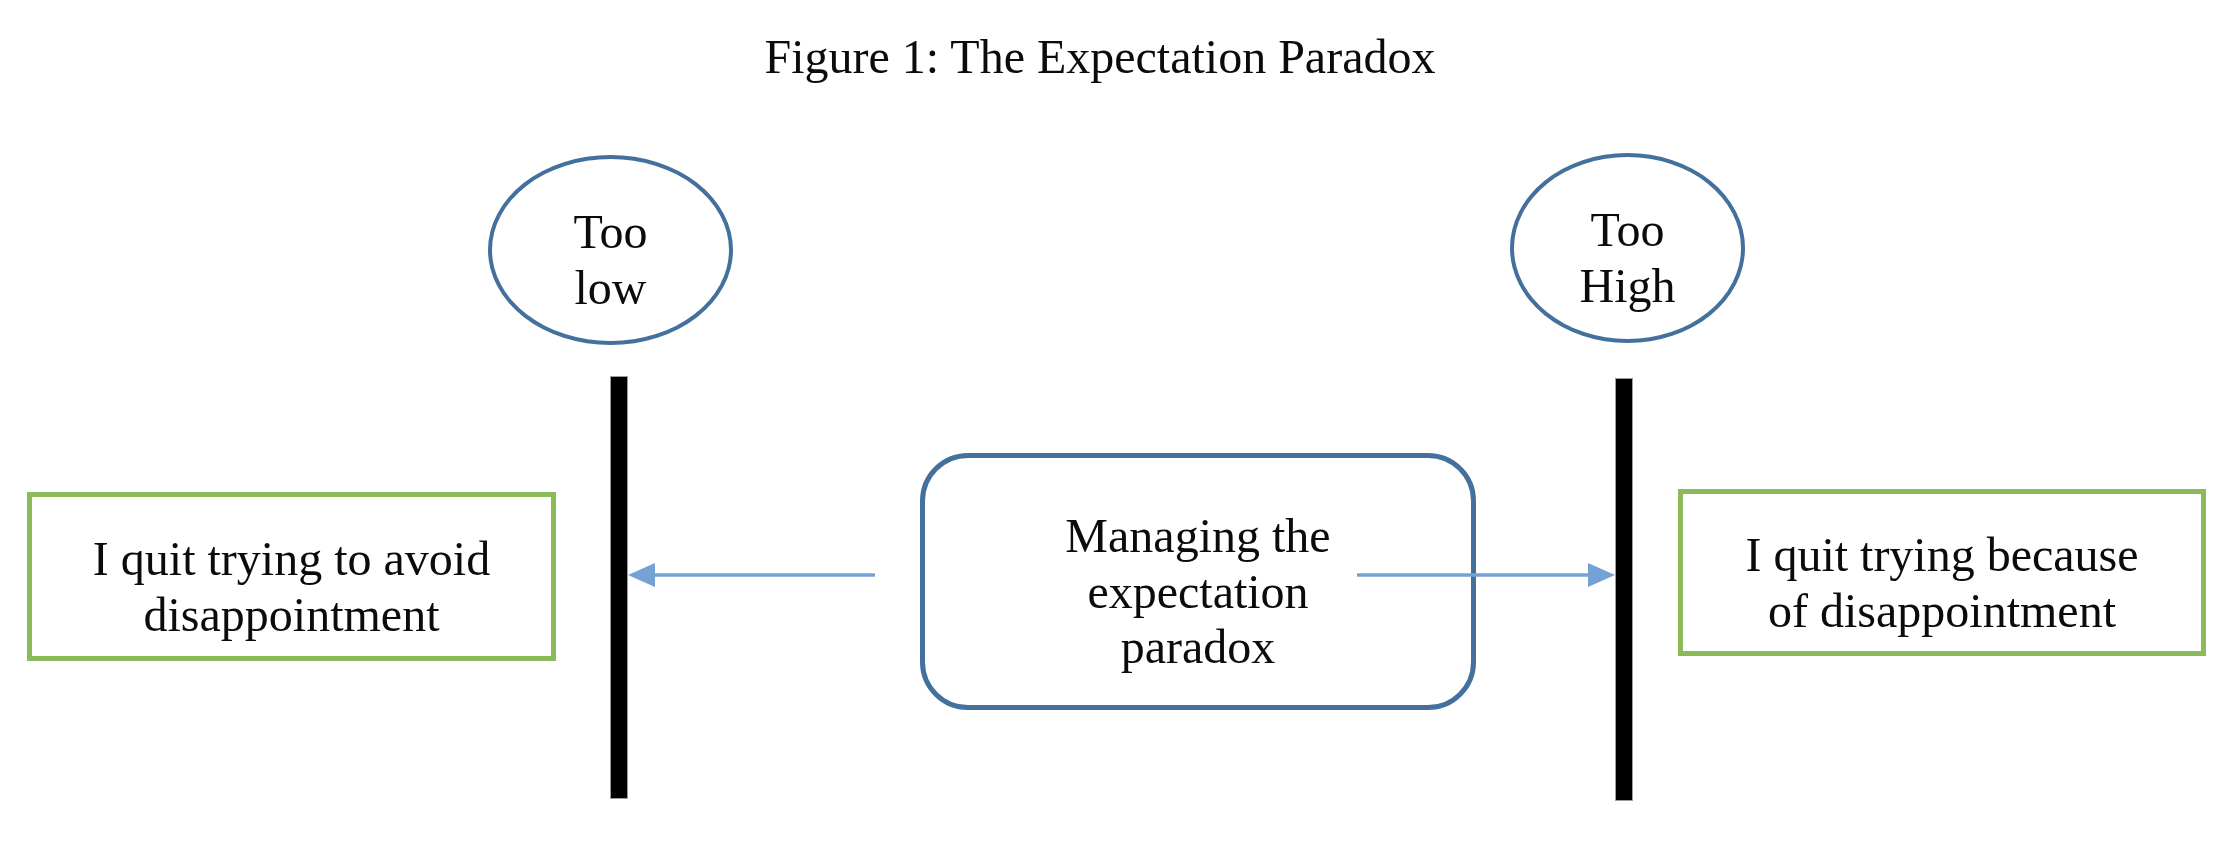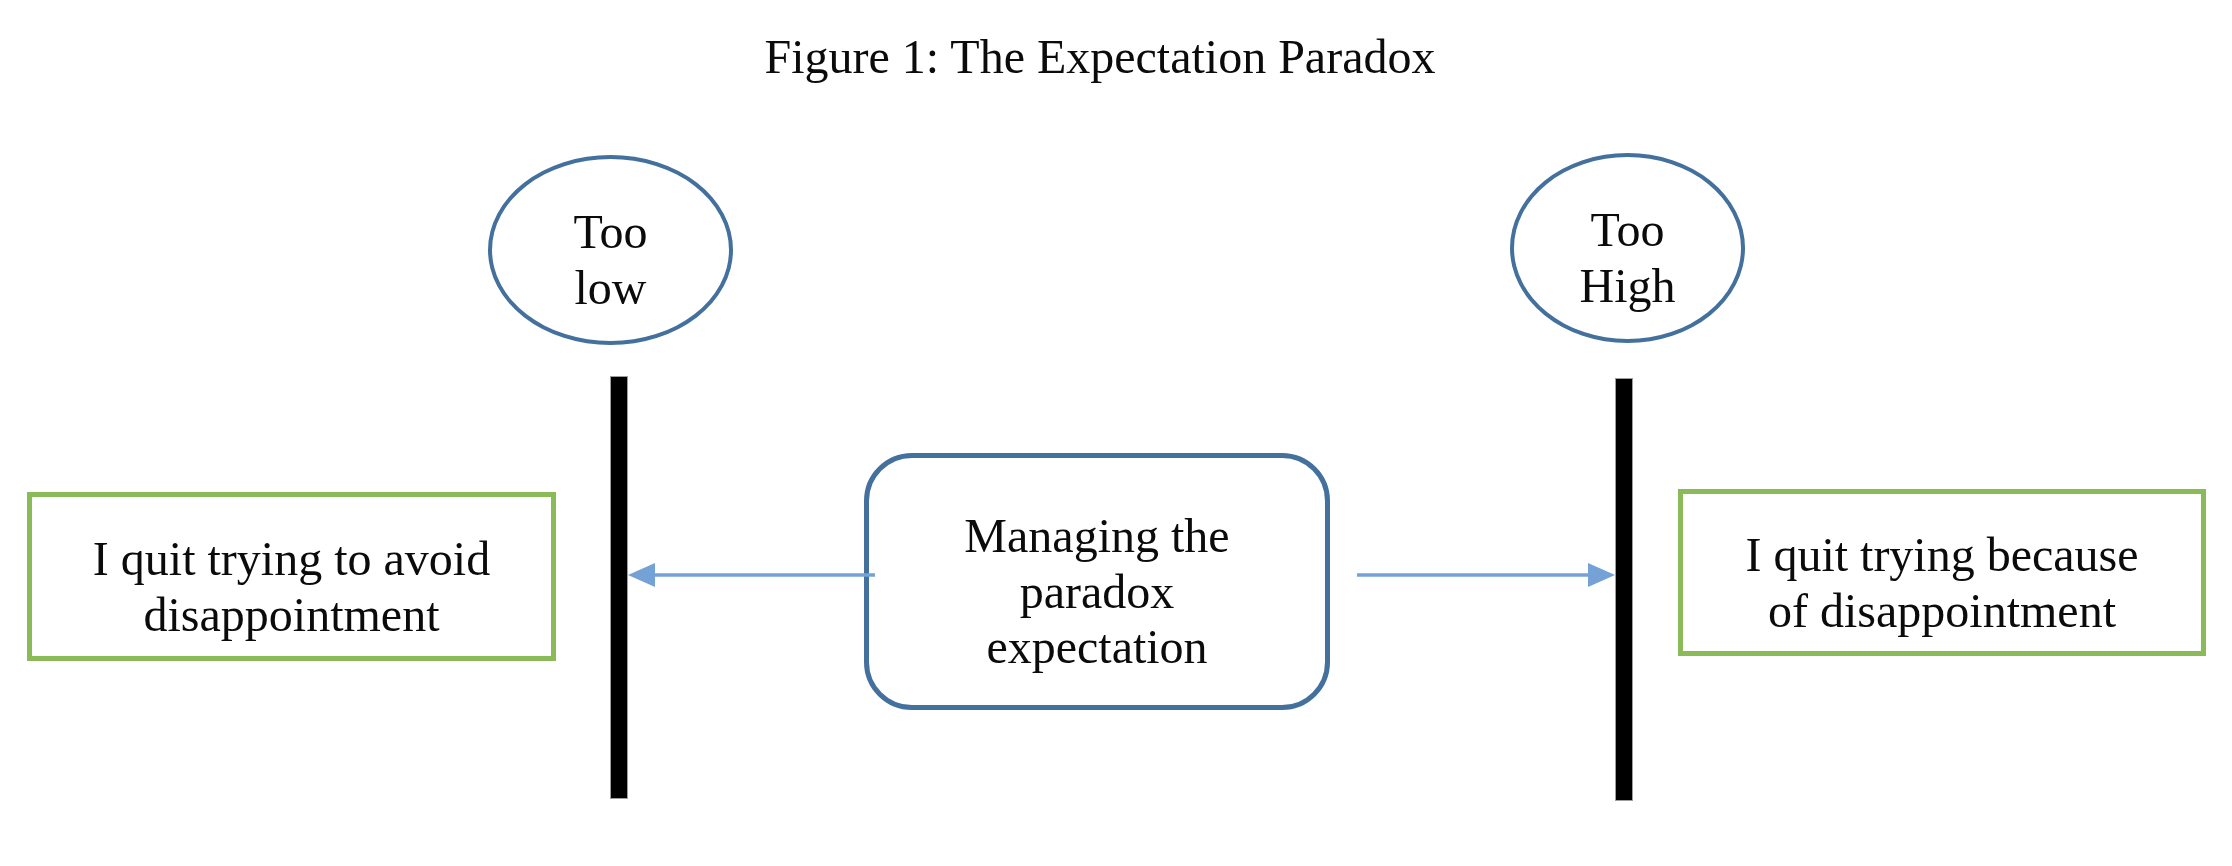--- a/index.html
+++ b/index.html
@@ -56,23 +56,23 @@
     position: absolute;
     width: 18px;
     height: 423px;
     background: var(--bar-fill);
     border: 1px solid var(--bar-edge);
   }
   .bar-left  { left: 610px;  top: 376px; }
   .bar-right { left: 1615px; top: 378px; }
   .center-box {
     position: absolute;
-    left: 864px;
+    left: 920px;
     top: 453px;
-    width: 466px;
+    width: 556px;
     height: 257px;
     border: 5px solid var(--outline-blue);
     border-radius: 48px;
     background: var(--background);
     display: flex;
     align-items: center;
     justify-content: center;
   }
   .outcome {
     position: absolute;
@@ -110,22 +110,22 @@
       <div>High</div>
     </div>
   </div>
 
   <div class="bar bar-left"></div>
   <div class="bar bar-right"></div>
 
   <div class="center-box">
     <div class="node-text">
       <div>Managing the</div>
+      <div>expectation</div>
       <div>paradox</div>
-      <div>expectation</div>
     </div>
   </div>
 
   <svg class="arrow arrow-left" width="247" height="36" viewBox="0 0 247 36" xmlns="http://www.w3.org/2000/svg">
     <line class="arrow-line" x1="24" y1="18" x2="247" y2="18"></line>
     <polygon class="arrow-head" points="0,18 27,6 27,30"></polygon>
   </svg>
 
   <svg class="arrow arrow-right" width="258" height="36" viewBox="0 0 258 36" xmlns="http://www.w3.org/2000/svg">
     <line class="arrow-line" x1="0" y1="18" x2="234" y2="18"></line>

